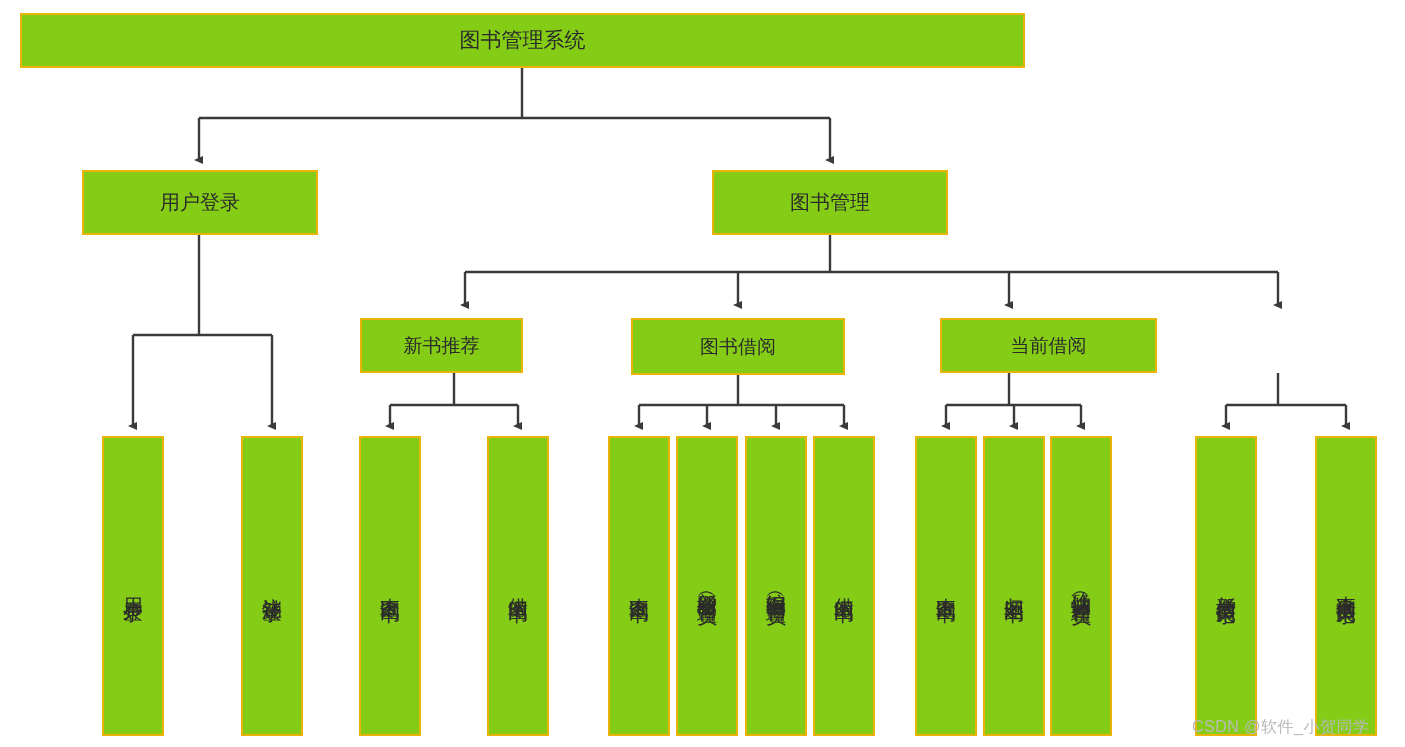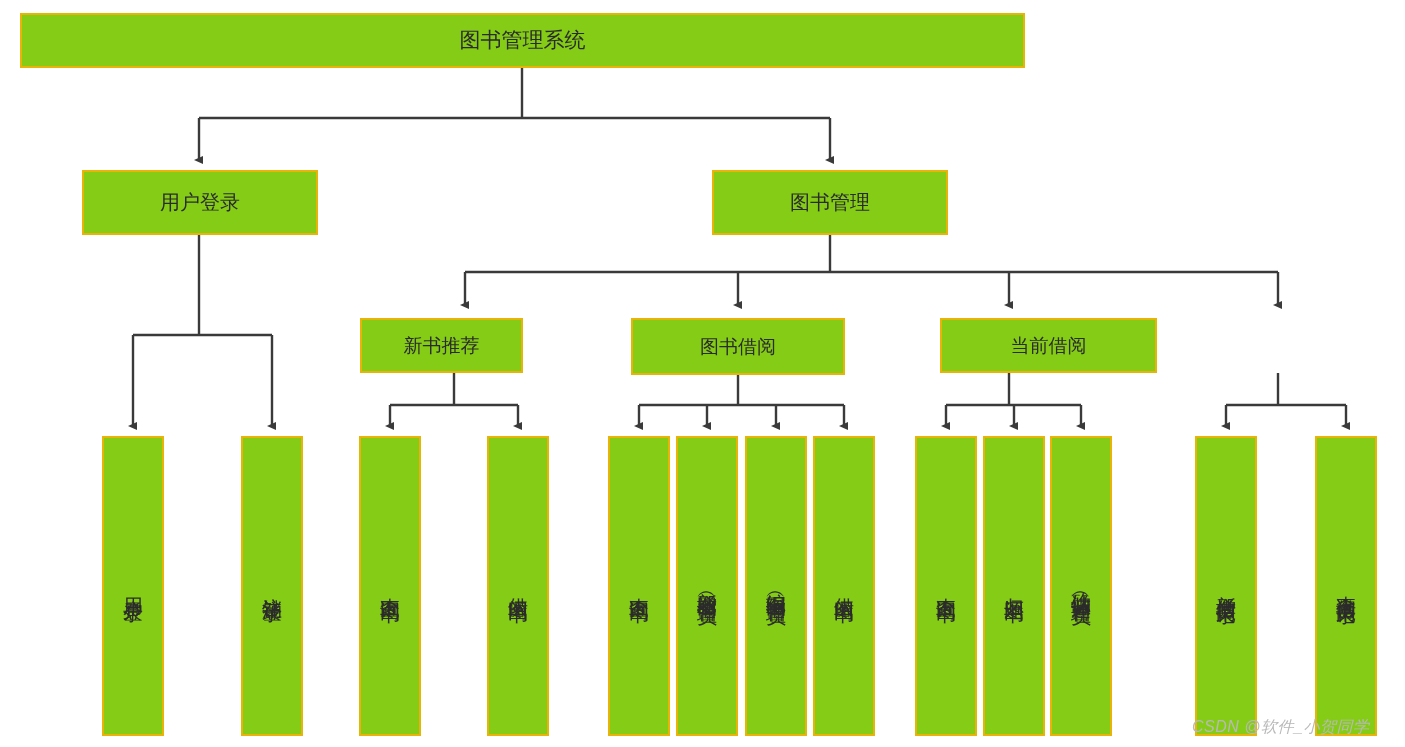--- a/index.html
+++ b/index.html
@@ -175,15 +175,15 @@
     <span class="lbl">确认归还（管理员）</span>
   </div>
 
   <div class="node leaf" style="left:1195px;top:436px;width:62px;height:300px;">
     <span class="lbl">新增借阅记录</span>
   </div>
   <div class="node leaf" style="left:1315px;top:436px;width:62px;height:300px;">
     <span class="lbl">查询借阅记录</span>
   </div>
 
-  <div class="watermark" style="left:1192px;top:717px;font-style:italic;">CSDN @软件_小贺同学</div>
+  <div class="watermark" style="left:1192px;top:717px;">CSDN @软件_小贺同学</div>
 
 </div>
 
 </body></html>

